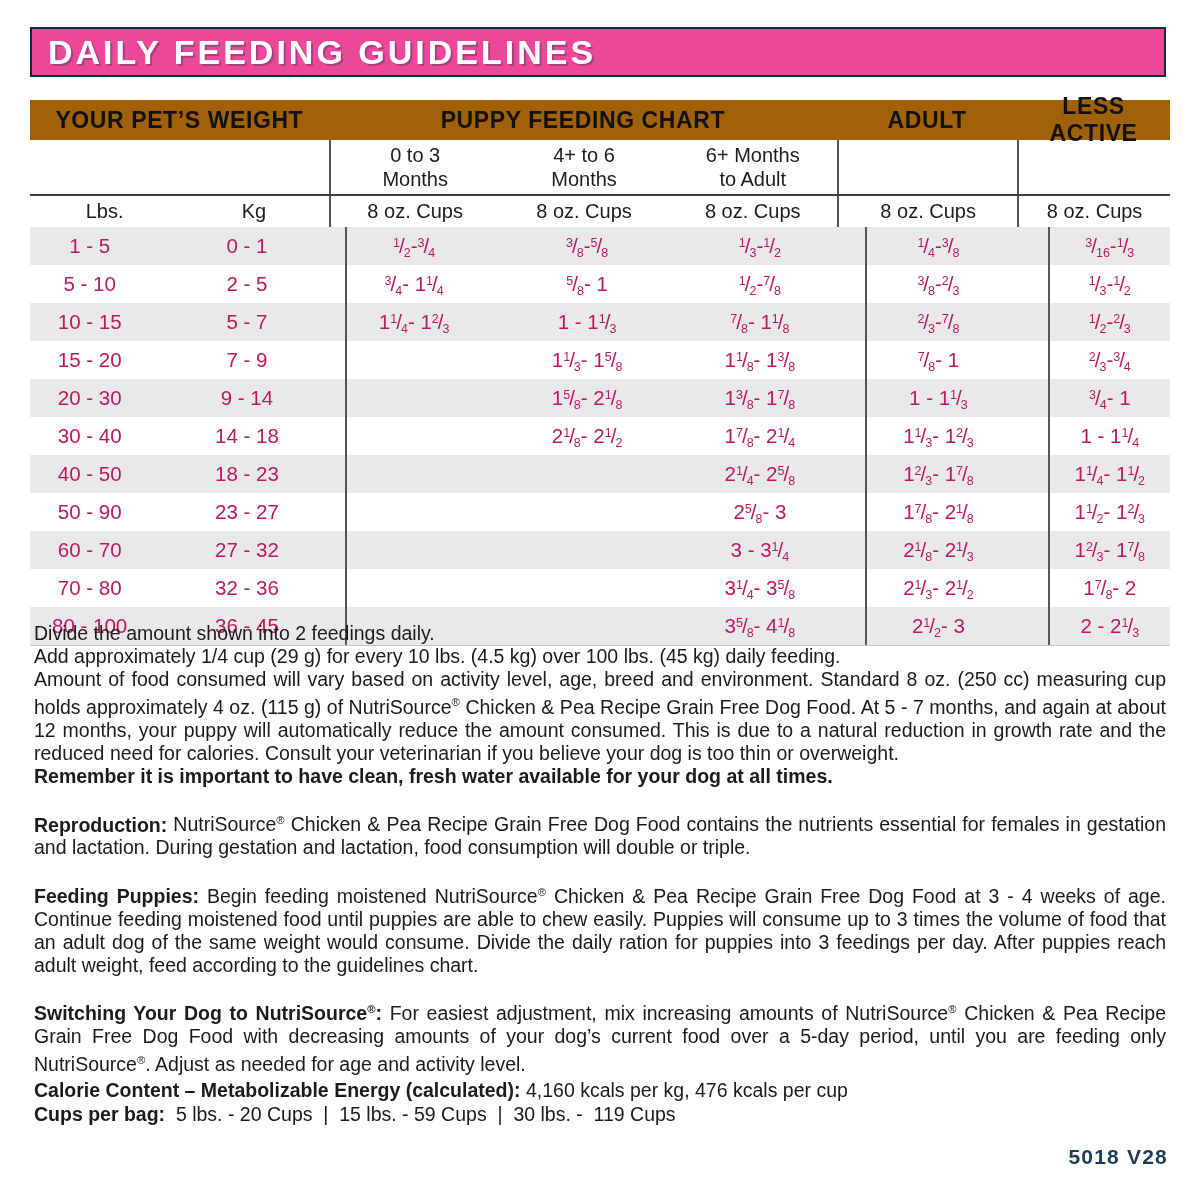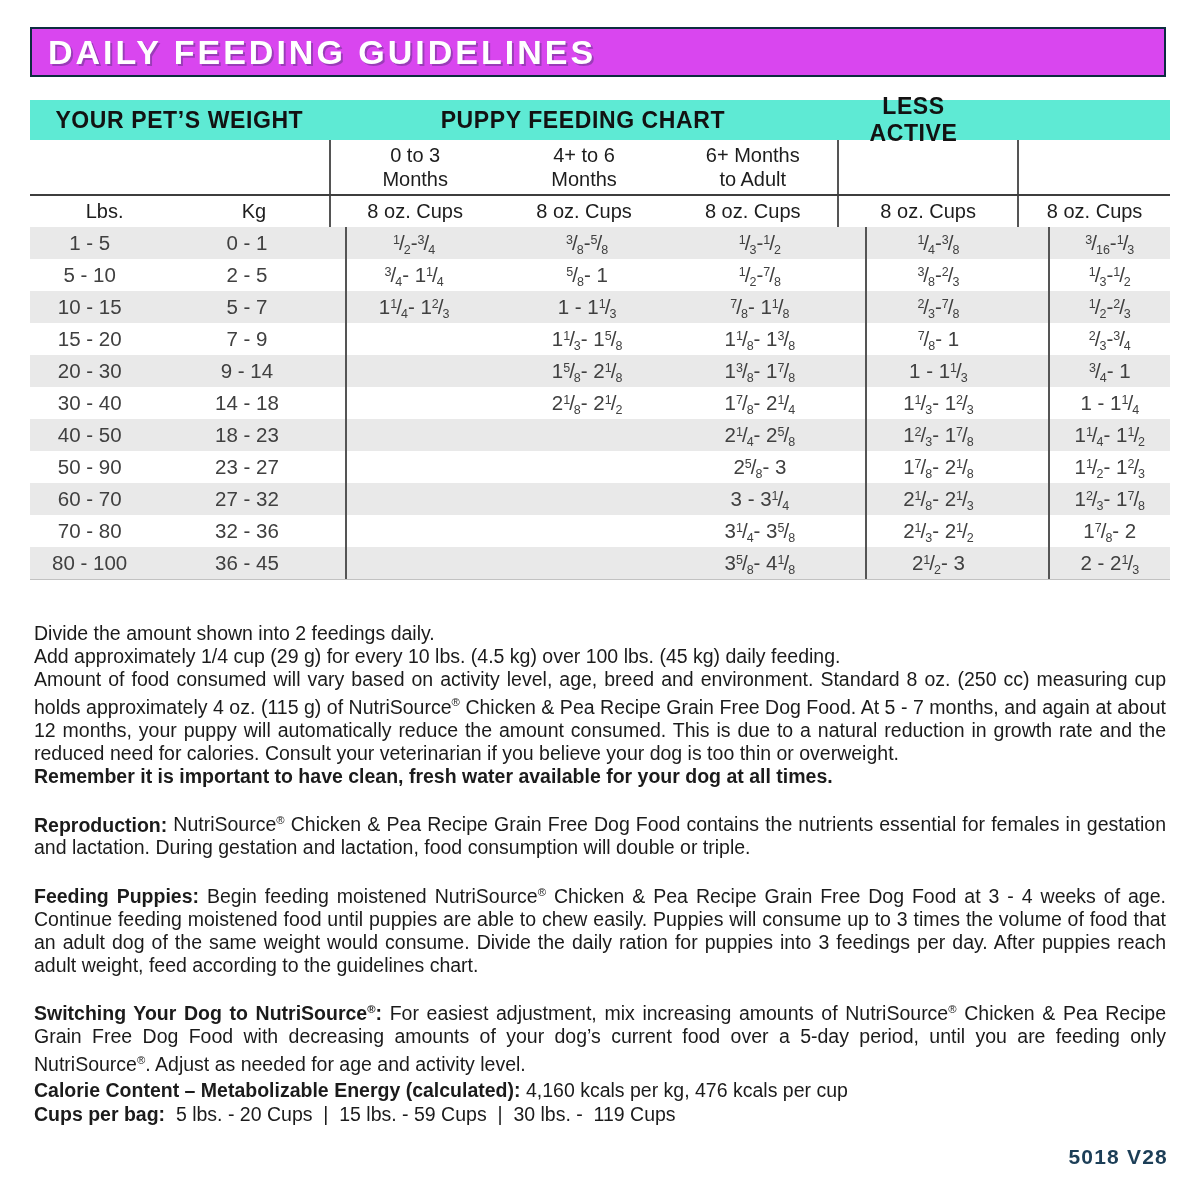--- a/index.html
+++ b/index.html
@@ -4,44 +4,44 @@
 <style>
   html,body{margin:0;padding:0;}
   body{
     width:1200px;height:1200px;position:relative;background:#ffffff;
     font-family:"Liberation Sans", sans-serif;color:#1b1b1b;
     -webkit-font-smoothing:antialiased;
   }
   
   .banner{
     position:absolute;left:30px;top:27px;width:1132px;height:46px;
-    background:#d946ef;border:2px solid #0d2d40;display:flex;align-items:center;
+    background:#ec4899;border:2px solid #0d2d40;display:flex;align-items:center;
   }
   .banner h1{
     margin:0;padding-left:16px;font-size:34px;font-weight:bold;color:#ffffff;
     letter-spacing:3px;text-shadow:2px 2px 0 rgba(10,40,55,.3);white-space:nowrap;
   }
   
   .tbl{position:absolute;left:30px;top:100px;width:1140px;}
   .row{display:flex;width:100%;}
   .cell{
     box-sizing:border-box;display:flex;align-items:center;justify-content:center;
     text-align:center;height:100%;
   }
   .c1{width:13.1%}.c2{width:13.1%}.c3{width:15%}.c4{width:14.8%}.c5{width:14.8%}.c6{width:15.8%}.c7{width:13.4%}
   .gw{width:26.2%}.gp{width:44.6%}.ga{width:15.8%}.gl{width:13.4%}
   .vl{border-left:2px solid #555555;}
-  .band{height:40px;background:#5eead4;}
+  .band{height:40px;background:#a16207;}
   .ghead{font-weight:bold;font-size:23px;letter-spacing:.6px;color:#121212;}
   .sub{height:54px;font-size:20px;line-height:24px;color:#1d1d1d;}
   .pre{white-space:pre-line;}
   .hr{height:2px;background:#3e3e3e;}
   .hrlight{height:1px;background:#c2c2c2;}
   .units{height:31px;font-size:20px;color:#1d1d1d;}
-  .dr{height:32px;font-size:20.5px;color:#404040;gap:38px;}
+  .dr{height:38px;font-size:20.5px;color:#be185d;gap:38px;}
   .dr.g{background:#e9e9e9;}
   
   .fr{white-space:nowrap;}
   .fr .nu{display:inline-block;font-size:61%;transform:translateY(-0.5em);}
   .fr .de{display:inline-block;font-size:61%;transform:translateY(0.33em);}
   .fr .sl{display:inline-block;margin:0 -1px;}
   
   .notes{
     position:absolute;left:34px;top:622px;width:1132px;
     font-size:19.5px;line-height:23px;color:#1b1b1b;
@@ -62,20 +62,21 @@
 
 <div class="banner">
   <h1>DAILY FEEDING GUIDELINES</h1>
 </div>
 
 <div class="tbl">
 
   <div class="row band">
     <div class="cell gw ghead">YOUR PET’S WEIGHT</div>
     <div class="cell gp ghead">PUPPY FEEDING CHART</div>
+    <div class="cell ga ghead">ADULT</div>
     <div class="cell gl ghead">LESS ACTIVE</div>
   </div>
 
   <div class="row sub">
     <div class="cell gw"></div>
     <div class="cell c3 vl pre">0 to 3
 Months</div>
     <div class="cell c4 pre">4+ to 6
 Months</div>
     <div class="cell c5 pre">6+ Months

